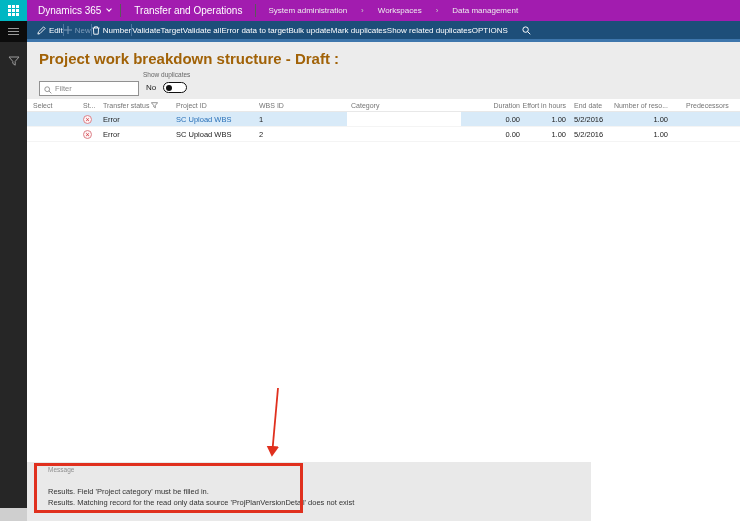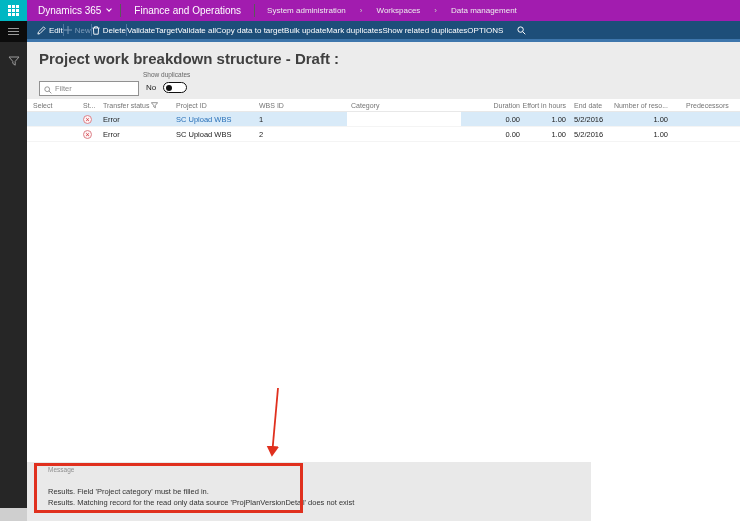--- a/index.html
+++ b/index.html
@@ -33,21 +33,21 @@
   .tsep{ width:1px; height:12px; background:#4d77a0; }
   .icn{ display:inline-flex; align-items:center; }
   .tb-search{ cursor:pointer; display:inline-flex; margin-left:2px; }
   
   .sidebar{ position:absolute; left:0; top:42px; width:27px; height:466px; background:#262626;
             display:flex; justify-content:center; padding-top:11px; }
   .corner{ position:absolute; left:0; top:508px; width:27px; height:13px; background:#cfcfcf; }
   
   .content{ position:absolute; left:27px; top:42px; width:713px; height:420px; background:#fff; }
   .gray-band{ position:relative; height:57px; background:#ececec; }
-  .page-title{ position:absolute; left:12px; top:8px; font-size:15px; color:#404040; white-space:nowrap; }
+  .page-title{ position:absolute; left:12px; top:8px; font-size:15px; color:#a16207; white-space:nowrap; }
   .show-dup-label{ position:absolute; left:116px; top:29px; font-size:6.5px; color:#666; }
   .filter-box{ position:absolute; left:12px; top:39px; width:100px; height:15px; background:#fff;
                border:1px solid #919191; display:flex; align-items:center; gap:3px; padding:0 4px; color:#8a8a8a; }
   .filter-box input{ border:none; outline:none; background:transparent; font-size:7.5px; width:100%;
                      font-family:"Liberation Sans", sans-serif; color:#333; }
   .filter-box input::placeholder{ color:#8a8a8a; }
   .toggle-no{ position:absolute; left:119px; top:41px; font-size:8px; color:#222; }
   .toggle{ position:absolute; left:136px; top:40px; width:24px; height:11px; border:1px solid #111;
            border-radius:6px; background:#fff; cursor:pointer; }
   .toggle::after{ content:""; position:absolute; left:2px; top:1.5px; width:6px; height:6px; border-radius:50%; background:#111; }
@@ -92,21 +92,21 @@
           <i></i>
           <i></i>
           <i></i>
         </span>
     </div>
     <div class="app-name">
       <span>Dynamics 365</span>
       <span class="chev"></span>
     </div>
     <div class="tb-vsep"></div>
-    <div class="product">Finance and Operations</div>
+    <div class="product">Transfer and Operations</div>
     <div class="tb-vsep"></div>
     <nav class="breadcrumb">
         <span class="crumb">System administration</span>
         <span class="crumb-sep">›</span>
         <span class="crumb">Workspaces</span>
         <span class="crumb-sep">›</span>
         <span class="crumb">Data management</span>
       </nav>
   </header>
 
@@ -135,34 +135,34 @@
             </span>
             <span>New</span>
           </span>
           <span class="tsep"></span>
           <span class="titem">
             <span class="icn">
               <svg width="8" height="9" viewBox="0 0 8 9">
                 <path d="M.5 2h7M2.5 2V.8h3V2M1.4 2l.4 6.2h4.4L6.6 2" fill="none" stroke="currentColor" stroke-width=".9"></path>
               </svg>
             </span>
-            <span>Delete</span>
+            <span>Number</span>
           </span>
           <span class="tsep"></span>
           <span class="titem">
             <span>Validate</span>
           </span>
           <span class="titem">
             <span>Target</span>
           </span>
           <span class="titem">
             <span>Validate all</span>
           </span>
           <span class="titem">
-            <span>Copy data to target</span>
+            <span>Error data to target</span>
           </span>
           <span class="titem">
             <span>Bulk update</span>
           </span>
           <span class="titem">
             <span>Mark duplicates</span>
           </span>
           <span class="titem">
             <span>Show related duplicates</span>
           </span>

